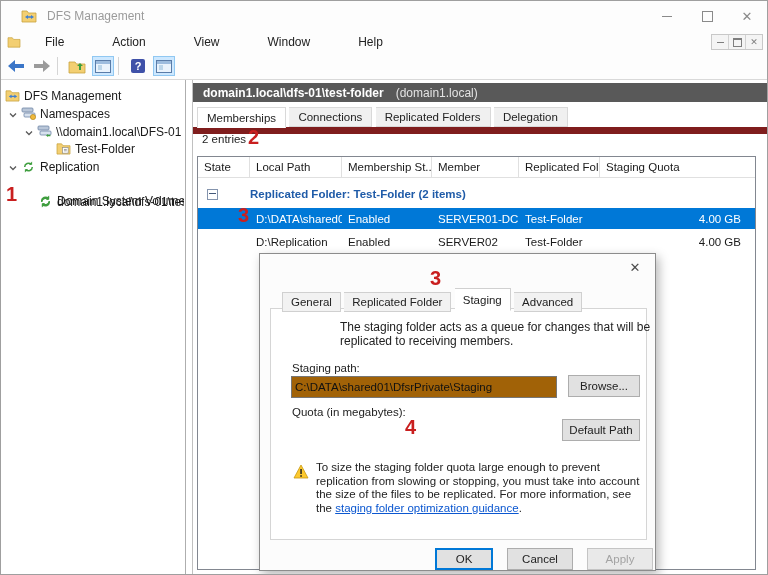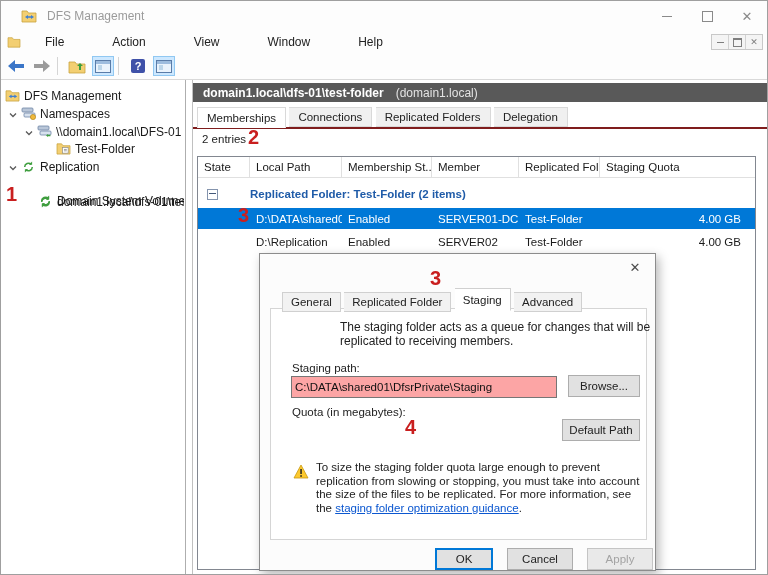--- a/index.html
+++ b/index.html
@@ -41,21 +41,21 @@
   .tree-row .ticon{width:15px;height:14px;margin-right:4px;flex:0 0 auto;}
 
   .main-border{position:absolute;left:191px;top:79px;width:1px;bottom:0;background:#c0c0c0;}
 
   
   .content-header{position:absolute;left:192px;top:82px;right:0;height:19px;background:#595959;color:#fff;display:flex;align-items:center;padding-left:10px;box-sizing:border-box;}
   .content-header .h-title{font-weight:bold;font-size:12px;}
   .content-header .h-scope{margin-left:12px;color:#e3e3e3;font-size:12px;}
 
   
-  .main-tabs{position:absolute;left:192px;top:104px;right:0;height:22px;border-bottom:2px solid #7f1d1d;}
+  .main-tabs{position:absolute;left:192px;top:104px;right:0;height:22px;border-bottom:7px solid #7f1d1d;}
   .mtab{position:relative;display:inline-block;margin-top:2px;padding:3px 9px 3px 9px;font-size:11.5px;color:#222;background:#f0f0f0;border:1px solid #d9d9d9;border-left:none;top:0;}
   .mtab:first-child{border-left:1px solid #d9d9d9;margin-left:4px;}
   .mtab.active{background:#fff;border-bottom:1px solid #fff;top:1px;margin-top:0;padding-top:4px;z-index:2;}
   .entries{position:absolute;left:201px;top:132px;font-size:11.5px;color:#222;}
 
   
   .listbox{position:absolute;left:196px;top:155px;width:559px;height:414px;border:1px solid #828790;background:#fff;box-sizing:border-box;overflow:hidden;}
   .lv-head{display:grid;grid-template-columns:52px 92px 90px 87px 81px 1fr;height:20px;line-height:20px;border-bottom:1px solid #e0e0e0;font-size:11.5px;color:#1a1a1a;}
   .lv-head .hc{padding-left:6px;border-right:1px solid #e0e0e0;overflow:hidden;white-space:nowrap;}
   .lv-head .hc:last-child{border-right:none;}
@@ -72,21 +72,21 @@
   .dialog{position:absolute;left:258px;top:252px;width:397px;height:318px;background:#fcfcfc;border:1px solid #8c8c8c;box-shadow:3px 4px 10px rgba(0,0,0,.28);box-sizing:border-box;}
   .dlg-title{position:absolute;left:14px;top:7px;font-size:12px;color:#000;}
   .dlg-close{position:absolute;right:10px;top:4px;width:20px;height:18px;display:flex;align-items:center;justify-content:center;color:#4d4d4d;font-size:13px;}
   .dlg-tabs{position:absolute;left:22px;top:36px;height:20px;z-index:3;}
   .dtab{position:relative;display:inline-block;padding:3px 8px;font-size:11.5px;background:#f2f2f2;border:1px solid #d0d0d0;border-left:none;color:#222;}
   .dtab:first-child{border-left:1px solid #d0d0d0;}
   .dtab.active{background:#fff;border-bottom:1px solid #fff;top:-2px;padding-top:5px;padding-bottom:4px;}
   .dlg-panel{position:absolute;left:10px;top:54px;width:377px;height:232px;border:1px solid #d5d5d5;background:#fff;box-sizing:border-box;}
   .dlg-desc{position:absolute;left:32px;top:66px;width:336px;font-size:12px;line-height:14px;color:#222;margin-left:48px;}
   .dlg-label{position:absolute;font-size:11.5px;color:#222;}
-  .dlg-input{position:absolute;left:31px;top:122px;width:258px;height:18px;border:1px solid #767676;font-family:"Liberation Sans",sans-serif;font-size:11.5px;padding:1px 3px;color:#111;background:#fca5a5;}
+  .dlg-input{position:absolute;left:31px;top:122px;width:258px;height:18px;border:1px solid #767676;font-family:"Liberation Sans",sans-serif;font-size:11.5px;padding:1px 3px;color:#111;background:#a16207;}
   .dlg-btn{position:absolute;height:22px;background:#e1e1e1;border:1px solid #adadad;font-family:"Liberation Sans",sans-serif;font-size:11.5px;color:#222;display:flex;align-items:center;justify-content:center;box-sizing:border-box;}
   .spin-wrap{position:absolute;left:31px;top:166px;width:113px;height:20px;border:1px solid #767676;background:#fff;box-sizing:border-box;}
   .spin-input{position:absolute;left:0;top:0;width:92px;height:18px;border:none;text-align:right;font-family:"Liberation Sans",sans-serif;font-size:11.5px;padding:0 2px;color:#111;}
   .spin-btns{position:absolute;right:0;top:0;width:15px;height:18px;border-left:1px solid #adadad;display:flex;flex-direction:column;}
   .spin-up,.spin-dn{flex:1;display:flex;align-items:center;justify-content:center;background:#f4f4f4;}
   .spin-up:after{content:"";border-left:3px solid transparent;border-right:3px solid transparent;border-bottom:4px solid #555;}
   .spin-dn:after{content:"";border-left:3px solid transparent;border-right:3px solid transparent;border-top:4px solid #555;}
   .spin-dn{border-top:1px solid #dcdcdc;}
   .warn-icon{position:absolute;left:33px;top:210px;width:16px;height:15px;}
   .warn-text{position:absolute;left:56px;top:207px;width:324px;font-size:11.5px;line-height:13.5px;color:#222;}

